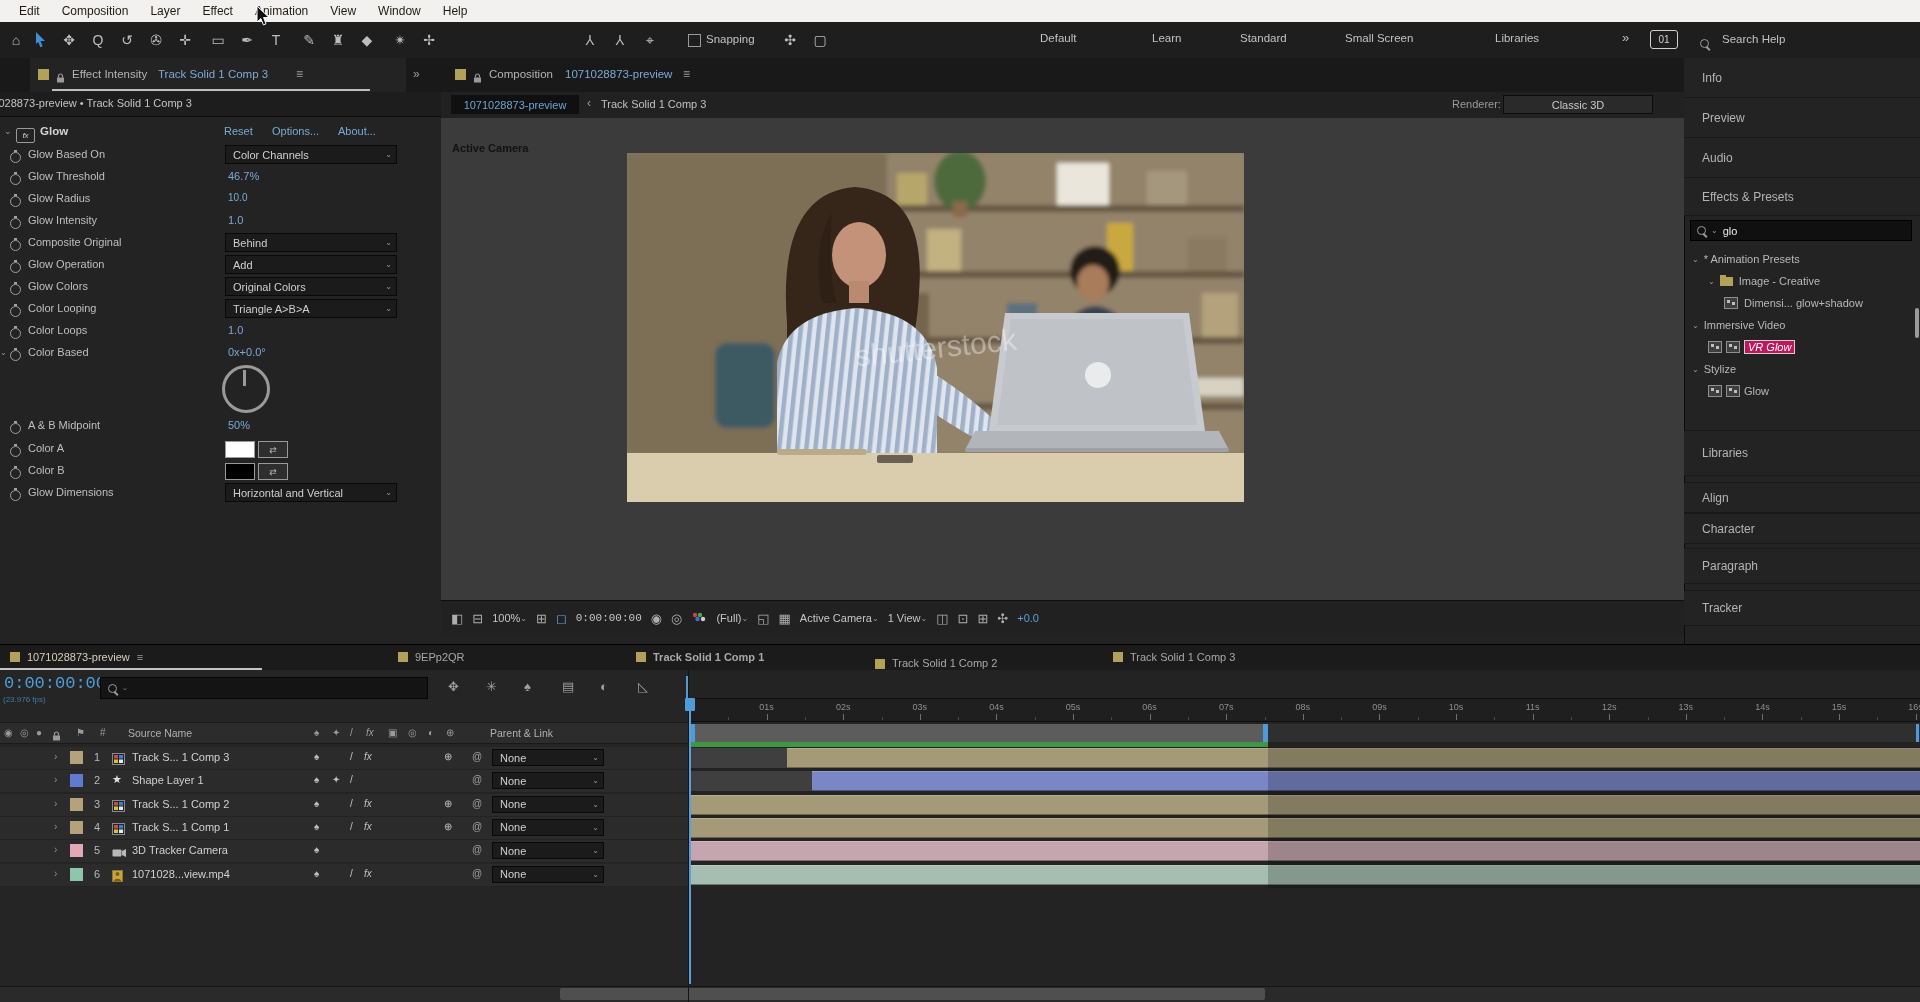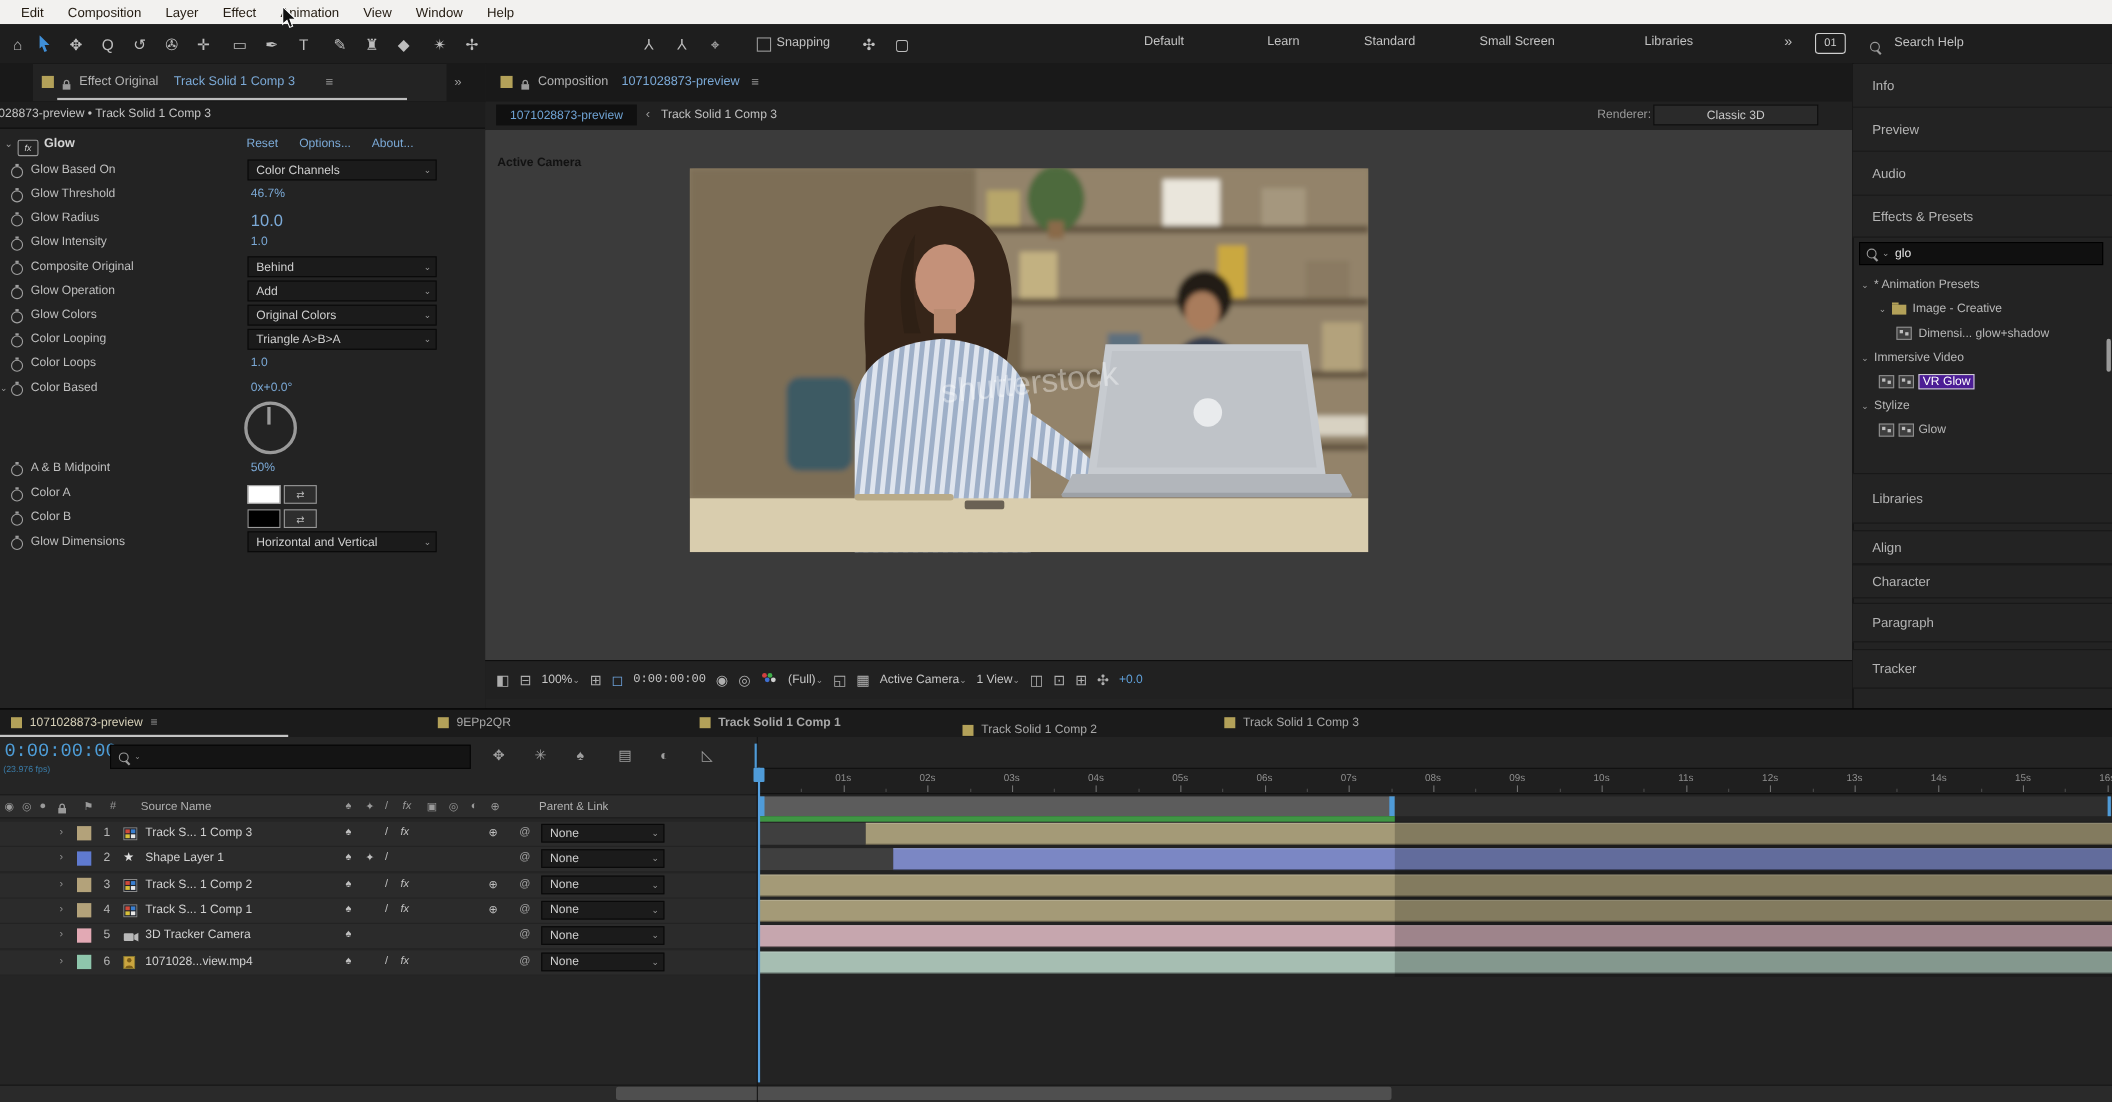--- a/index.html
+++ b/index.html
@@ -98,21 +98,21 @@
   </div>
 
 <div class="abs" id="ec">
   <div class="tabbar">
     <div class="abs" style="left:30px;top:0;width:376px;height:34px;background:#232323;"></div>
     <span class="abs ptab-sq" style="left:38px;top:11px;"></span>
     <span class="abs lockic" style="left:56px;top:11px;"><svg width="9" height="10">
           <rect x="1" y="4.5" width="7" height="5" fill="#9a9a9a"></rect>
           <path d="M2.5 4.5 V3 a2 2 0 0 1 4 0 V4.5" fill="none" stroke="#9a9a9a" stroke-width="1.2"></path>
         </svg></span>
-    <span class="abs" style="left:72px;top:10px;font-size:11.5px;color:#b4b4b4;">Effect Original</span>
+    <span class="abs" style="left:72px;top:10px;font-size:11.5px;color:#b4b4b4;">Effect Intensity</span>
     <span class="abs" style="left:158px;top:10px;font-size:11.5px;color:#7ba9d6;">Track Solid 1 Comp 3</span>
     <span class="abs" style="left:296px;top:9px;font-size:12px;color:#9a9a9a;">≡</span>
     <span class="abs" style="left:413px;top:9px;font-size:12px;color:#9a9a9a;">»</span>
     <div class="abs" style="left:52px;top:31px;width:318px;height:2px;background:#bdbdbd;"></div>
   </div>
   <div class="abs" style="left:0;top:34px;width:441px;height:24px;background:#1d1d1d;border-bottom:1px solid #0d0d0d;overflow:hidden;">
     <span style="display:block;margin-left:-26px;margin-top:5px;font-size:11px;color:#c4c4c4;white-space:nowrap;">1071028873-preview • Track Solid 1 Comp 3</span>
   </div>
   <div class="abs" id="ec-body" style="left:0;top:58px;width:441px;height:528px;">
       <div style="left: 0px; top: 6px; width: 441px; height: 20px; position: absolute;">
@@ -132,21 +132,21 @@
         </div>
       </div>
       <div style="left: 0px; top: 51px; width: 441px; height: 20px; position: absolute;">
         <div style="left: 10px; top: 4px; position: absolute;"><span class="sw"></span></div>
         <div class="" style="left: 28px; top: 3px; position: absolute; font-size: 11px; color: rgb(191, 191, 191);">Glow Threshold</div>
         <div style="left: 228px; top: 3px; position: absolute; font-size: 11px; color: rgb(123, 169, 214);">46.7%</div>
       </div>
       <div style="left: 0px; top: 73px; width: 441px; height: 20px; position: absolute;">
         <div style="left: 10px; top: 4px; position: absolute;"><span class="sw"></span></div>
         <div class="" style="left: 28px; top: 3px; position: absolute; font-size: 11px; color: rgb(191, 191, 191);">Glow Radius</div>
-        <div style="left: 228px; top: 3px; position: absolute; font-size: 15px; color: rgb(123, 169, 214);">10.0</div>
+        <div style="left: 228px; top: 3px; position: absolute; font-size: 10px; color: rgb(123, 169, 214);">10.0</div>
       </div>
       <div style="left: 0px; top: 95px; width: 441px; height: 20px; position: absolute;">
         <div style="left: 10px; top: 4px; position: absolute;"><span class="sw"></span></div>
         <div class="" style="left: 28px; top: 3px; position: absolute; font-size: 11px; color: rgb(191, 191, 191);">Glow Intensity</div>
         <div style="left: 228px; top: 3px; position: absolute; font-size: 11px; color: rgb(123, 169, 214);">1.0</div>
       </div>
       <div style="left: 0px; top: 117px; width: 441px; height: 20px; position: absolute;">
         <div style="left: 10px; top: 4px; position: absolute;"><span class="sw"></span></div>
         <div class="" style="left: 28px; top: 3px; position: absolute; font-size: 11px; color: rgb(191, 191, 191);">Composite Original</div>
         <div class="drop" style="left: 225px; top: 0px; width: 172px; height: 19px;">
@@ -371,21 +371,21 @@
       <span class="chip" style="margin-right: 6px;"></span>
       <span style="white-space: nowrap;">Dimensi... glow+shadow</span>
     </div>
     <div class="tree-row" style="top: 256px; padding-left: 8px;">
       <span style="font-size: 8px; color: rgb(159, 159, 159); margin-right: 5px;">⌄</span>
       <span style="white-space: nowrap;">Immersive Video</span>
     </div>
     <div class="tree-row" style="top: 278px; padding-left: 24px;">
       <span class="chip" style="margin-right: 4px;"></span>
       <span class="chip" style="margin-right: 4px;"></span>
-      <span style="white-space: nowrap; background: #4c1d95; border: 1px solid rgb(207, 207, 207); color: rgb(255, 255, 255); padding: 0px 3px;">VR Glow</span>
+      <span style="white-space: nowrap; background: #be185d; border: 1px solid rgb(207, 207, 207); color: rgb(255, 255, 255); padding: 0px 3px; font-style: italic;">VR Glow</span>
     </div>
     <div class="tree-row" style="top: 300px; padding-left: 8px;">
       <span style="font-size: 8px; color: rgb(159, 159, 159); margin-right: 5px;">⌄</span>
       <span style="white-space: nowrap;">Stylize</span>
     </div>
     <div class="tree-row" style="top: 322px; padding-left: 24px;">
       <span class="chip" style="margin-right: 4px;"></span>
       <span class="chip" style="margin-right: 4px;"></span>
       <span style="white-space: nowrap;">Glow</span>
     </div>

